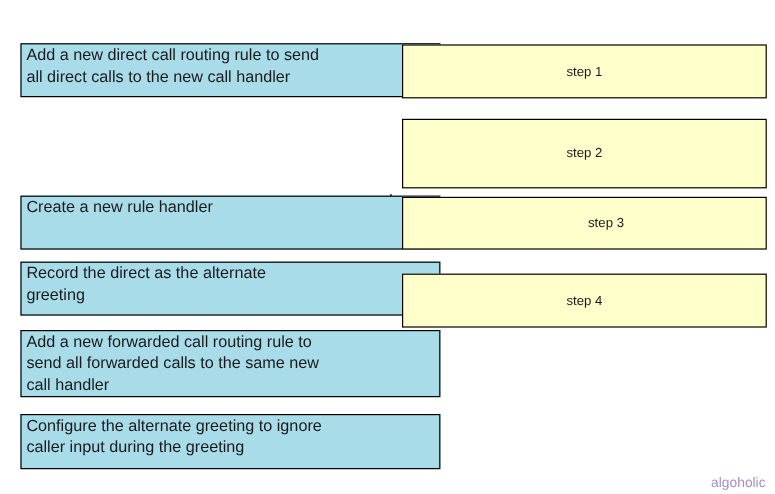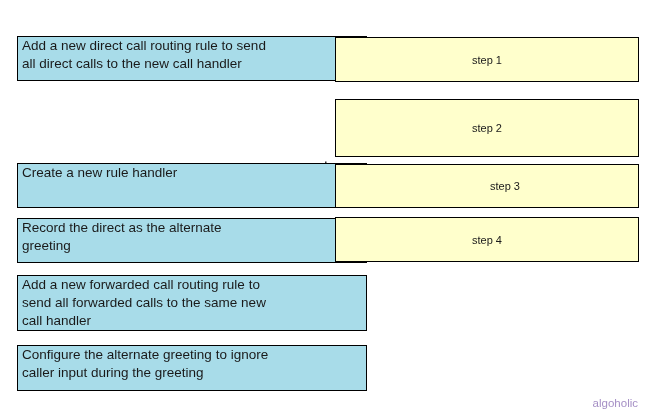--- a/index.html
+++ b/index.html
@@ -62,21 +62,21 @@
   
   .src-1 { top: 36px;  height: 45px; }
   .src-2 { top: 100px; height: 45px; }
   .src-3 { top: 163px; height: 45px; }
   .src-4 { top: 218px; height: 45px; }
   .src-5 { top: 275px; height: 56px; }
   .src-6 { top: 345px; height: 46px; }
   .tgt-1 { top: 37px;  height: 45px; }
   .tgt-2 { top: 99px;  height: 58px; }
   .tgt-3 { top: 164px; height: 44px; padding-left: 36px; }
-  .tgt-4 { top: 217px; height: 45px; }
+  .tgt-4 { top: 228px; height: 45px; }
   .stray-dot {
     position: absolute;
     left: 324px;
     top: 151px;
     font-size: 13px;
     color: #000000;
   }
   .watermark {
     position: absolute;
     right: 8px;

